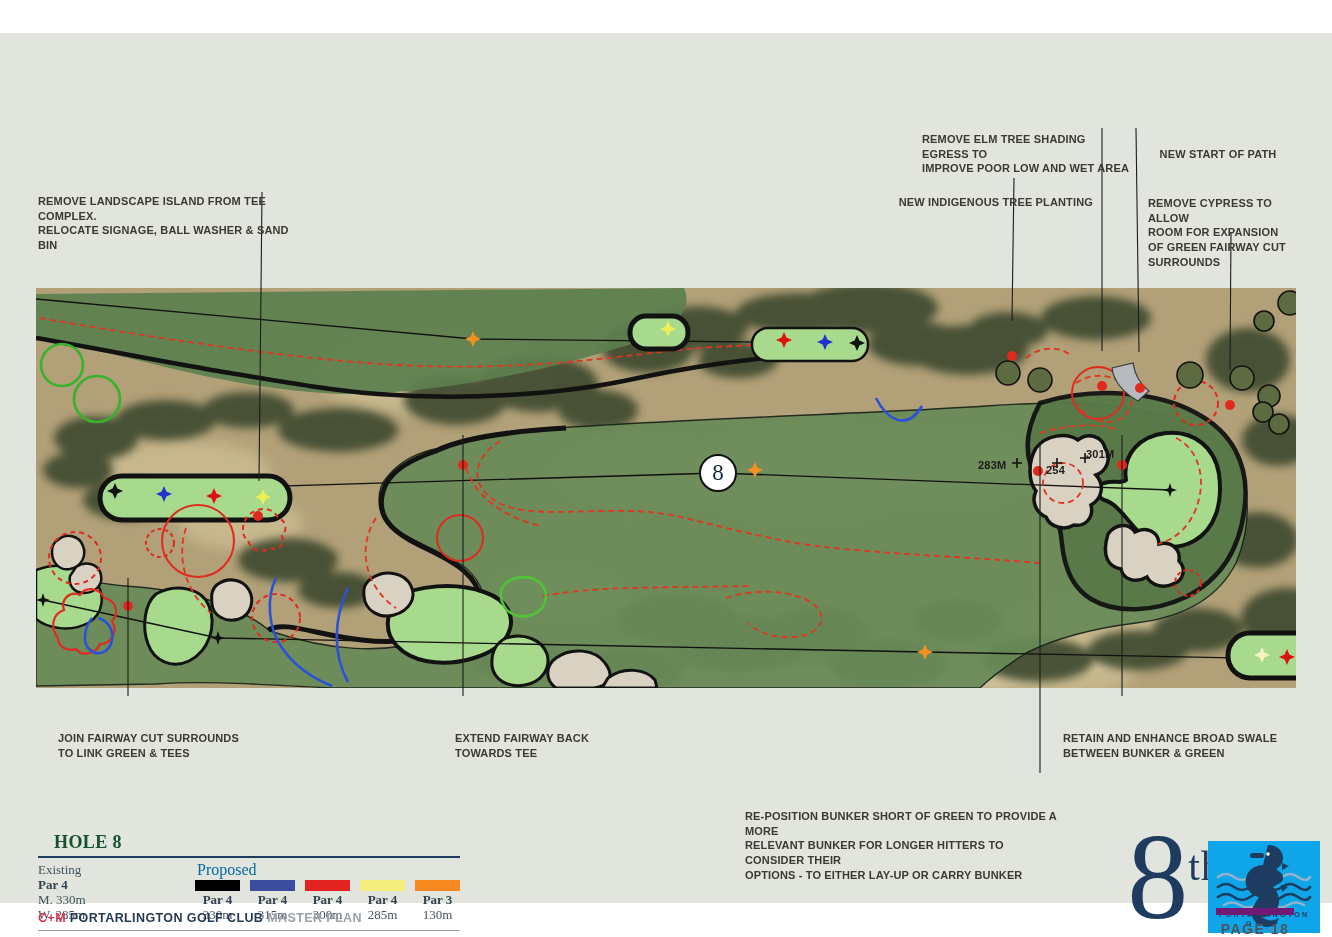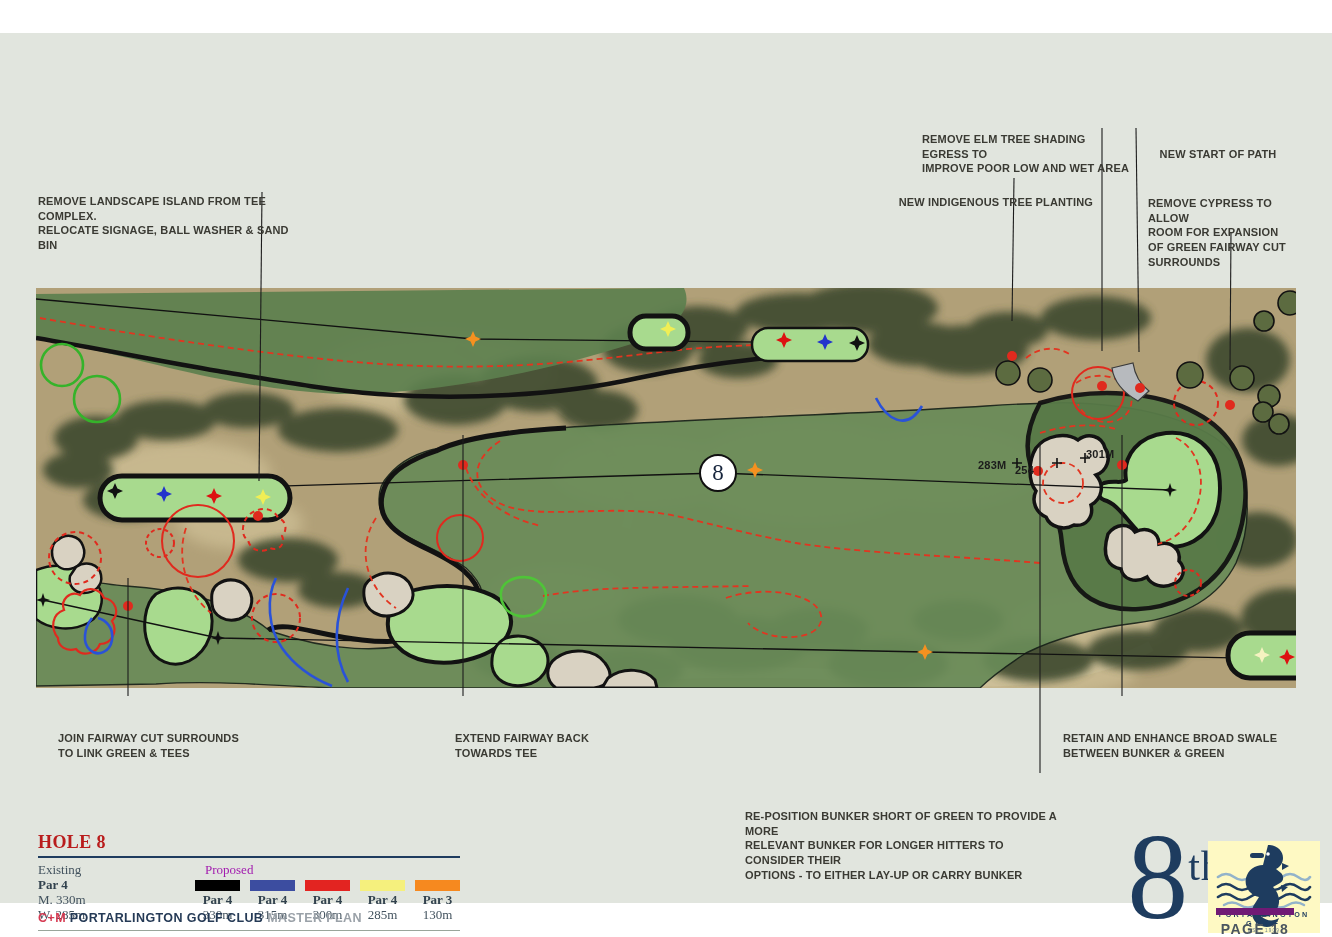--- a/index.html
+++ b/index.html
@@ -28,42 +28,42 @@
   }
   .dist-label {
     position:absolute; z-index:4; font-size:11px; font-weight:bold; color:#1c1c1c;
     letter-spacing:.2px;
     text-align:center;
   }
   .leaders { position:absolute; left:0; top:0; z-index:5; pointer-events:none; }
   
   .legend { position:absolute; left:38px; top:799px; width:422px; z-index:6;
             font-family:"Liberation Serif", serif; }
-  .legend-title { font-size:18px; font-weight:bold; color:#b91c1c; letter-spacing:.4px; }
+  .legend-title { font-size:18px; font-weight:bold; color:#14532d; letter-spacing:.4px;margin-left:16px; }
   .legend-rule  { height:2px; background:#1e3c5f; margin-top:3px; }
   .legend-grid  { position:relative; height:62px; margin-top:4px; }
   .lg-existing  { position:absolute; left:0; top:0; width:150px; font-size:13px; color:#42525e; }
   .lg-existing .row { height:15px; line-height:15px; }
   .lg-existing .bold { font-weight:bold; color:#32424e; }
-  .lg-proposed-label { position:absolute; left:159px; top:0; font-size:13px; color:#a21caf; height:15px; line-height:15px;margin-left:8px; }
+  .lg-proposed-label { position:absolute; left:159px; top:0; font-size:16px; color:#0369a1; height:15px; line-height:15px; }
   .tee-col { position:absolute; top:15px; width:45px; text-align:center; }
   .tee-bar { height:11px; width:45px; margin-top:3px; }
   .tee-par { font-size:13px; font-weight:bold; color:#32424e; height:15px; line-height:16px; margin-top:1px;}
   .tee-dist{ font-size:13px; color:#42525e; height:15px; line-height:15px; }
   .legend-bottom-rule { height:1px; background:#9aa59b; margin-top:6px; }
   
   .ordinal {
     position:absolute; left:1120px; top:783px; z-index:6; color:#1e3c5f;
     font-family:"Liberation Serif", serif; width:110px; text-align:center;
   }
   .ordinal .num { font-size:122px; line-height:1; }
   .ordinal .suf { font-size:42px; vertical-align:38px; letter-spacing:1px; }
   .logo-box {
     position:absolute; left:1208px; top:808px; width:112px; height:92px; z-index:6;
-    background:#fef9c3;
+    background:#0ea5e9;
   }
   
   .footer-line {
     position:absolute; left:38px; top:911px; font-size:12.5px; font-weight:bold;
     letter-spacing:.4px; z-index:6;
   }
   .footer-line .brand { color:#d63a52; }
   .footer-line .club  { color:#253a56; }
   .footer-line .doc   { color:#9aa1a8; }
   .page-num {
@@ -306,21 +306,21 @@
             <circle cx="1066" cy="98" r="5"></circle>
               <circle cx="1104" cy="100" r="5"></circle>
             <circle cx="1194" cy="117" r="5"></circle>
               <circle cx="1086" cy="177" r="5"></circle>
             <circle cx="1002" cy="183" r="5"></circle>
           </g>
         </g>
       </svg>
 
       <div class="dist-label" style="left:942px; top:171px;">283M</div>
-      <div class="dist-label" style="left:979px;top:176px;">254</div>
+      <div class="dist-label" style="left:1010px;top:176px;">254</div>
       <div class="dist-label" style="left:1050px;top:160px;">301M</div>
     </div>
 
     <div class="hole-badge">8</div>
 
     <div class="legend">
       <div class="legend-title">HOLE 8</div>
       <div class="legend-rule"></div>
       <div class="legend-grid">
         <div class="lg-existing">

